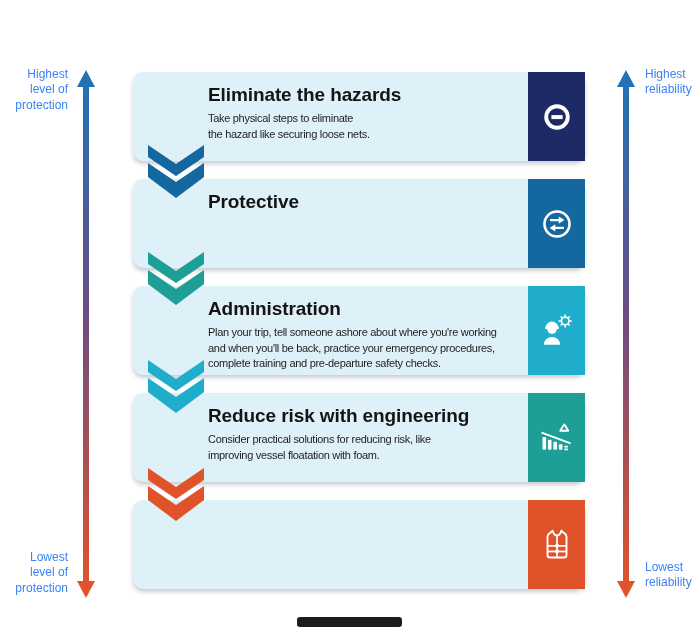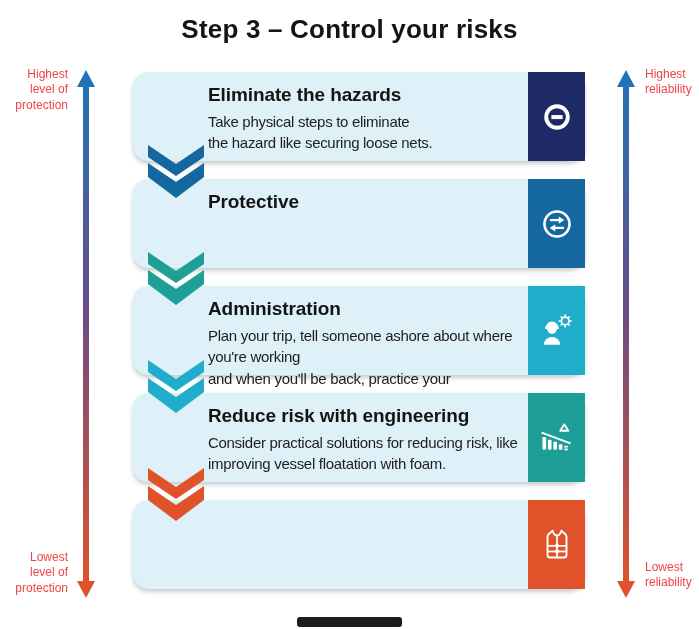--- a/index.html
+++ b/index.html
@@ -3,55 +3,54 @@
 <meta charset="utf-8">
 <style>
   html,body{margin:0;padding:0;background:#fff;}
   body{width:699px;height:629px;position:relative;font-family:"Liberation Sans",sans-serif;overflow:hidden;}
   .stage{position:absolute;inset:0;}
 
   .title{position:absolute;top:14px;left:0;right:0;text-align:center;
          font-size:26px;font-weight:bold;color:#141414;letter-spacing:.2px;}
 
   
-  .rail-label{position:absolute;font-size:12px;line-height:1.28;color:#ef4444;white-space:pre-line;}
+  .rail-label{position:absolute;font-size:12px;line-height:1.28;color:#3b82f6;white-space:pre-line;}
   .rail-label.left{left:4px;width:64px;text-align:right;}
   .rail-label.right{left:645px;width:60px;text-align:left;}
   .rail-label.top{top:67px;}
   .rail-label.bottomL{top:550px;}
   .rail-label.bottomR{top:560px;}
   .vert-arrow{position:absolute;top:70px;width:20px;height:528px;}
   .vert-arrow.left{left:76px;}
   .vert-arrow.right{left:616px;}
 
   
   .rows{position:absolute;left:133px;top:72px;width:452px;display:flex;flex-direction:column;row-gap:18px;}
-  .row-box{position:relative;height:89px;background:#def0f8;border-radius:15px;
+  .row-box{position:relative;height:89px;background:#def0f8;border-radius:10px;
            box-shadow:0 3px 4px rgba(40,60,70,.25);}
   .row-text{position:absolute;left:75px;top:12px;right:60px;}
   .row-title{font-size:19px;font-weight:bold;color:#141414;letter-spacing:-.1px;}
-  .row-desc{margin-top:5px;font-size:15px;letter-spacing:-.3px;line-height:1.42;
+  .row-desc{margin-top:5px;font-size:11px;letter-spacing:-.3px;line-height:1.42;
             color:#1d1d1d;white-space:pre-line;}
   .icon-tile{position:absolute;right:0;top:0;bottom:0;width:57px;
              display:flex;align-items:center;justify-content:center;}
 
   
   .chevron{position:absolute;left:148px;width:56px;height:53px;z-index:5;}
   .chevron svg{display:block;width:100%;height:100%;}
   .chev1{top:145px;} .chev2{top:252px;} .chev3{top:360px;} .chev4{top:468px;}
 
   .bottom-indicator{position:absolute;left:297px;top:617px;width:105px;height:10px;
                     background:#1c1c1c;border-radius:3px;}
 </style>
 </head>
 <body>
 
 <div class="stage">
 
-  <div class="title">Step 3 – Control your risks</div>
 
   <div class="rail-label left top">Highest
 level of
 protection</div>
   <div class="rail-label left bottomL">Lowest
 level of
 protection</div>
   <div class="vert-arrow left">
     <svg width="20" height="528">
       <defs>

